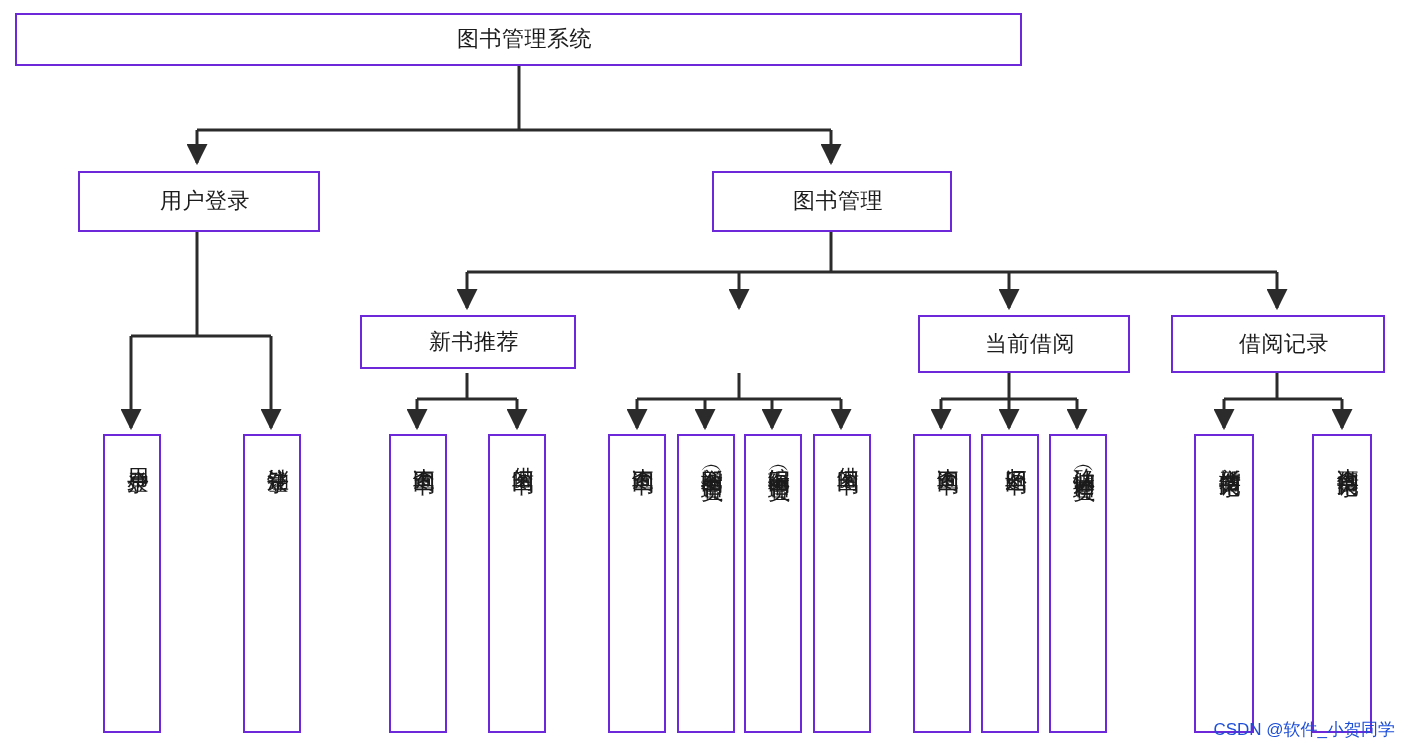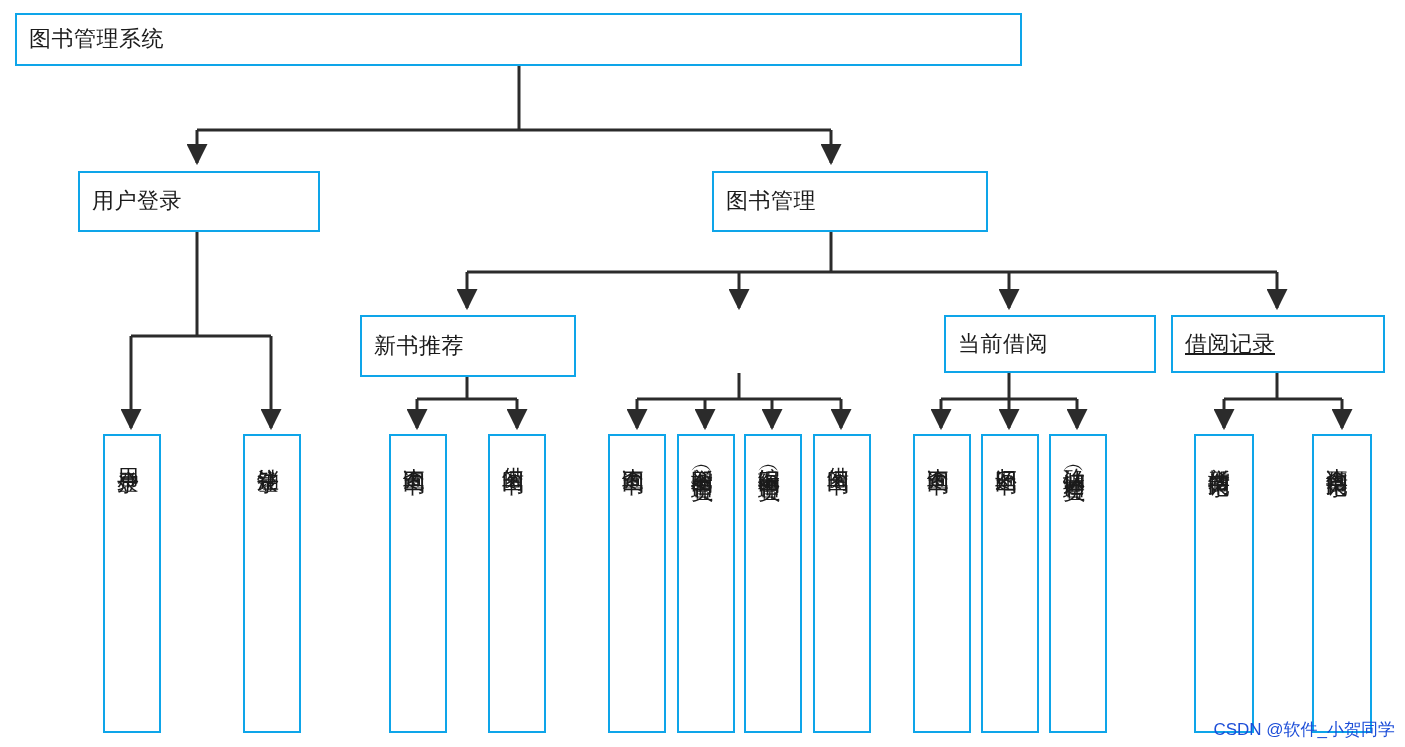--- a/index.html
+++ b/index.html
@@ -21,24 +21,24 @@
     position: absolute;
     left: 0;
     top: 0;
     width: 1405px;
     height: 747px;
   }
   .node {
     position: absolute;
     box-sizing: border-box;
     background: #ffffff;
-    border: 2px solid #0ea5e9;
+    border: 2px solid #6d28d9;
     display: flex;
     align-items: center;
-    justify-content: flex-start;
+    justify-content: center;
     color: #1b1b1b;
     padding-left: 12px;
   }
   .node-label {
     text-align: center;
     line-height: 1.12;
     letter-spacing: 0.5px;
   }
   .node.horizontal .node-label {
     writing-mode: horizontal-tb;
@@ -121,34 +121,34 @@
   </svg>
 
   <div class="node horizontal" style="left:15px; top:13px; width:1007px; height:53px;">
     <span class="node-label">图书管理系统</span>
   </div>
 
   <div class="node horizontal" style="left:78px; top:171px; width:242px; height:61px;">
     <span class="node-label">用户登录</span>
   </div>
 
-  <div class="node horizontal" style="left:712px; top:171px; width:276px; height:61px;">
+  <div class="node horizontal" style="left:712px; top:171px; width:240px; height:61px;">
     <span class="node-label">图书管理</span>
   </div>
 
-  <div class="node horizontal" style="left:360px; top:315px; width:216px; height:62px;">
+  <div class="node horizontal" style="left:360px; top:315px; width:216px; height:54px;">
     <span class="node-label">新书推荐</span>
   </div>
 
 
-  <div class="node horizontal" style="left:944px; top:315px; width:212px; height:58px;">
+  <div class="node horizontal" style="left:918px; top:315px; width:212px; height:58px;">
     <span class="node-label">当前借阅</span>
   </div>
 
-  <div class="node horizontal" style="left:1171px; top:315px; width:214px; height:58px;text-decoration:underline;">
+  <div class="node horizontal" style="left:1171px; top:315px; width:214px; height:58px;">
     <span class="node-label">借阅记录</span>
   </div>
 
   <div class="node vertical" style="left:103px; top:434px; width:58px; height:299px;">
     <span class="node-label">用户登录</span>
   </div>
 
   <div class="node vertical" style="left:243px; top:434px; width:58px; height:299px;">
     <span class="node-label">注销登录</span>
   </div>

